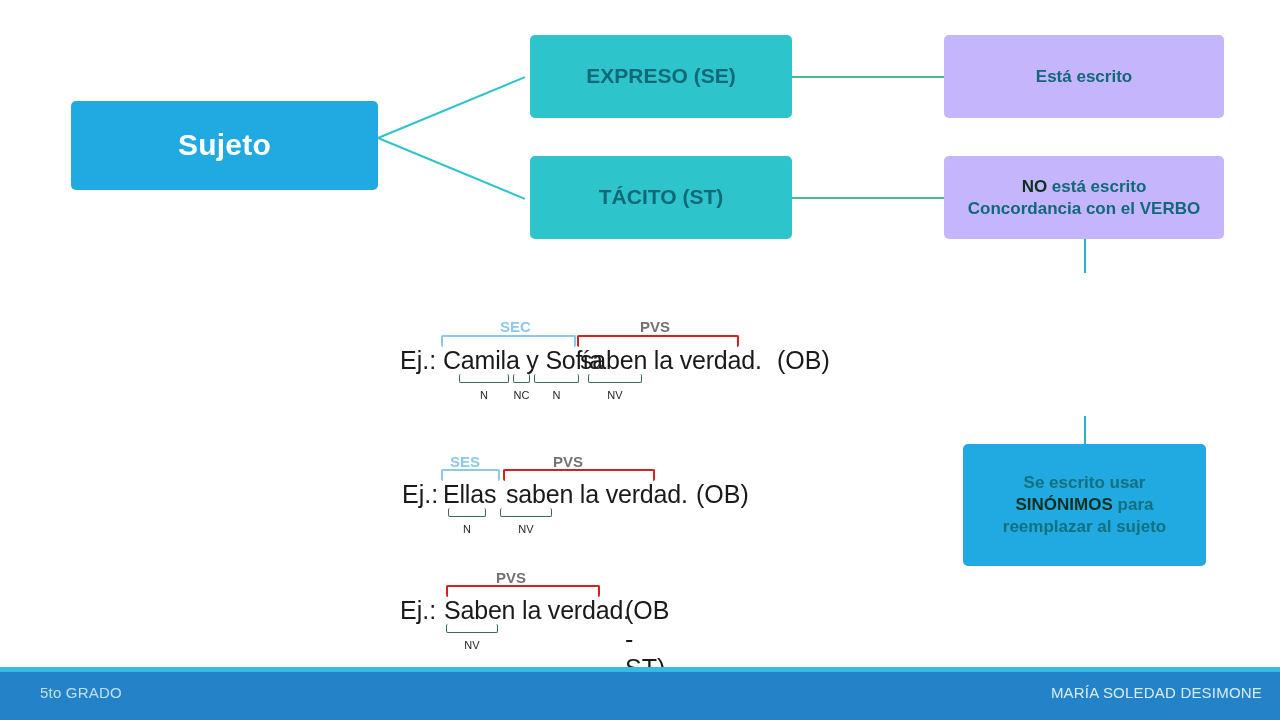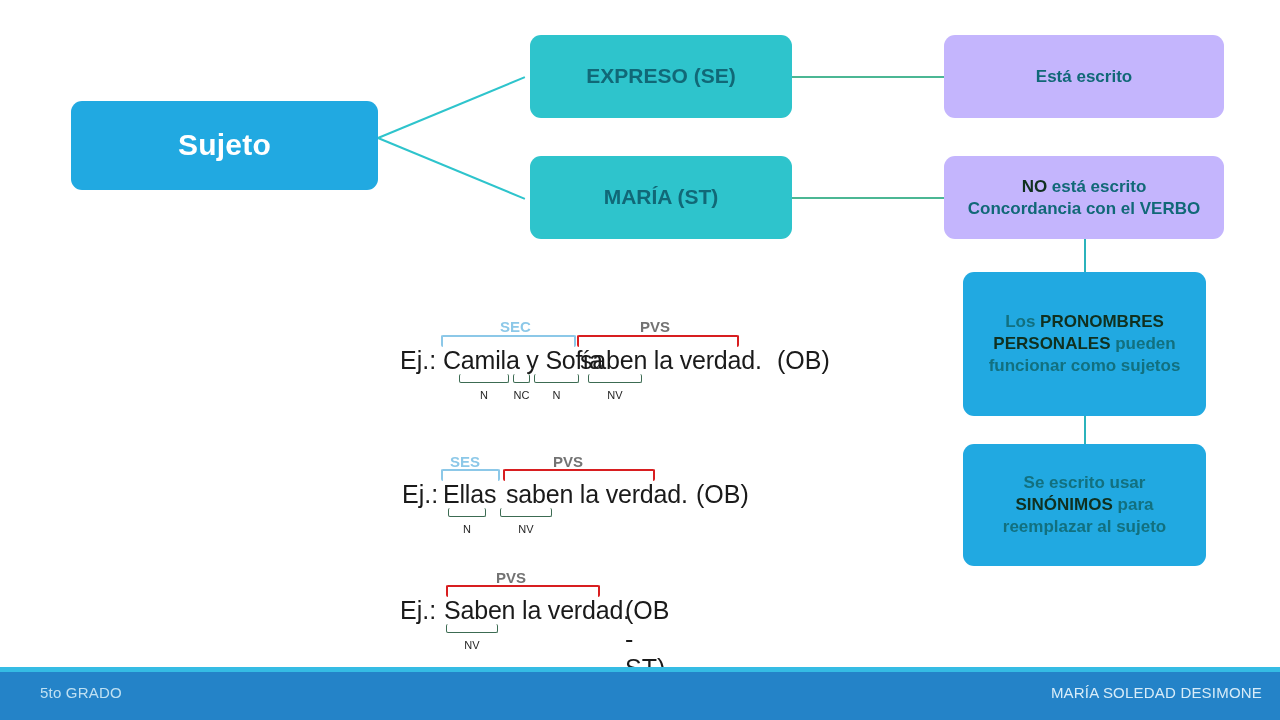--- a/index.html
+++ b/index.html
@@ -18,21 +18,21 @@
     position: absolute;
     inset: 0;
     width: 1280px;
     height: 720px;
   }
 
   
   .node {
     position: absolute;
     box-sizing: border-box;
-    border-radius: 11px;
+    border-radius: 5px;
     display: flex;
     align-items: center;
     justify-content: center;
     text-align: center;
     line-height: 1.28;
   }
 
   .node-root {
     left: 71px;
     top: 93px;
@@ -209,36 +209,33 @@
   <div class="conn conn-v" style="left:1084px; top:416px; height:29px;"></div>
 
   <div class="node node-root">
     <span>Sujeto</span>
   </div>
 
   <div class="node node-teal t1">
     <span>EXPRESO (SE)</span>
   </div>
   <div class="node node-teal t2">
-    <span>MARÍA (ST)</span>
+    <span>TÁCITO (ST)</span>
   </div>
 
   <div class="node node-green g1">
     <span class="ln">Está escrito</span>
   </div>
   <div class="node node-green g2">
     <div class="inner">
       <span class="ln"><span class="strong-dark">NO</span><span> está escrito</span></span>
       <span class="ln">Concordancia con el VERBO</span>
     </div>
   </div>
 
-  <div class="node node-blue b1">
-    <div class="inner"><span>Los </span><span class="strong-dark">PRONOMBRES PERSONALES</span><span> pueden funcionar como sujetos</span></div>
-  </div>
   <div class="node node-blue b2">
     <div class="inner"><span>Se escrito usar </span><span class="strong-dark">SINÓNIMOS</span><span> para reemplazar al sujeto</span></div>
   </div>
 
   <div class="example">
 
     <div class="tbracket blue" style="left:441px; top:335px; width:135px;"></div>
     <div class="tlabel blue" style="left:500px; top:318px;">SEC</div>
 
     <div class="tbracket red" style="left:577px; top:335px; width:162px;"></div>

